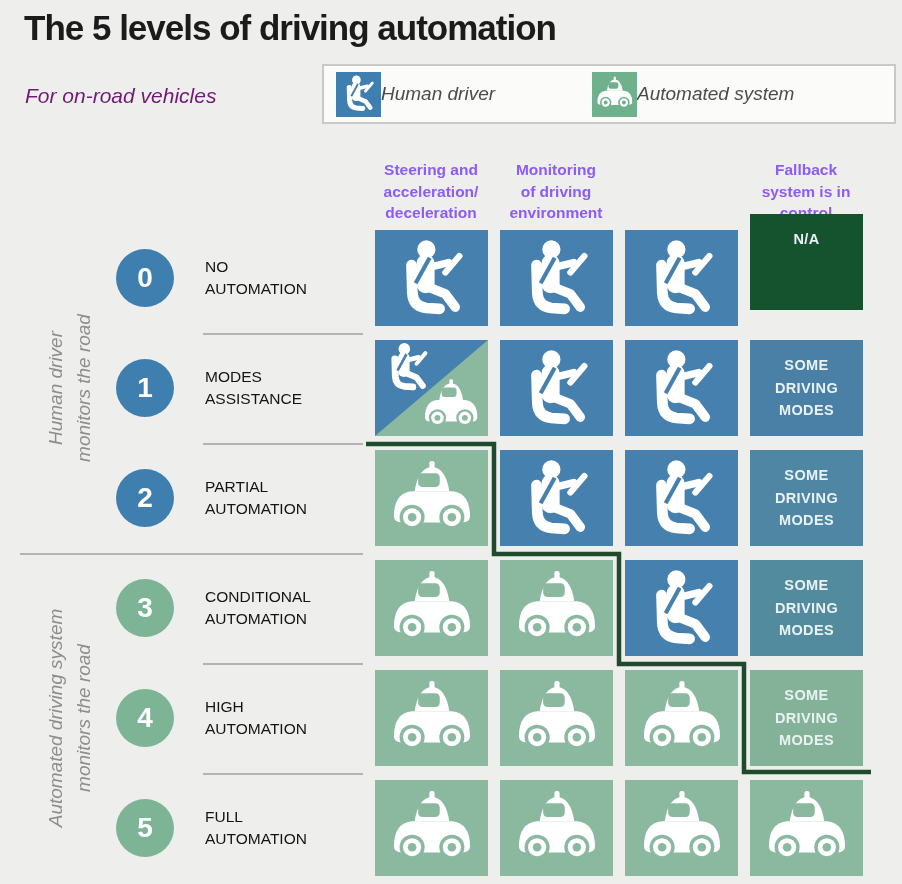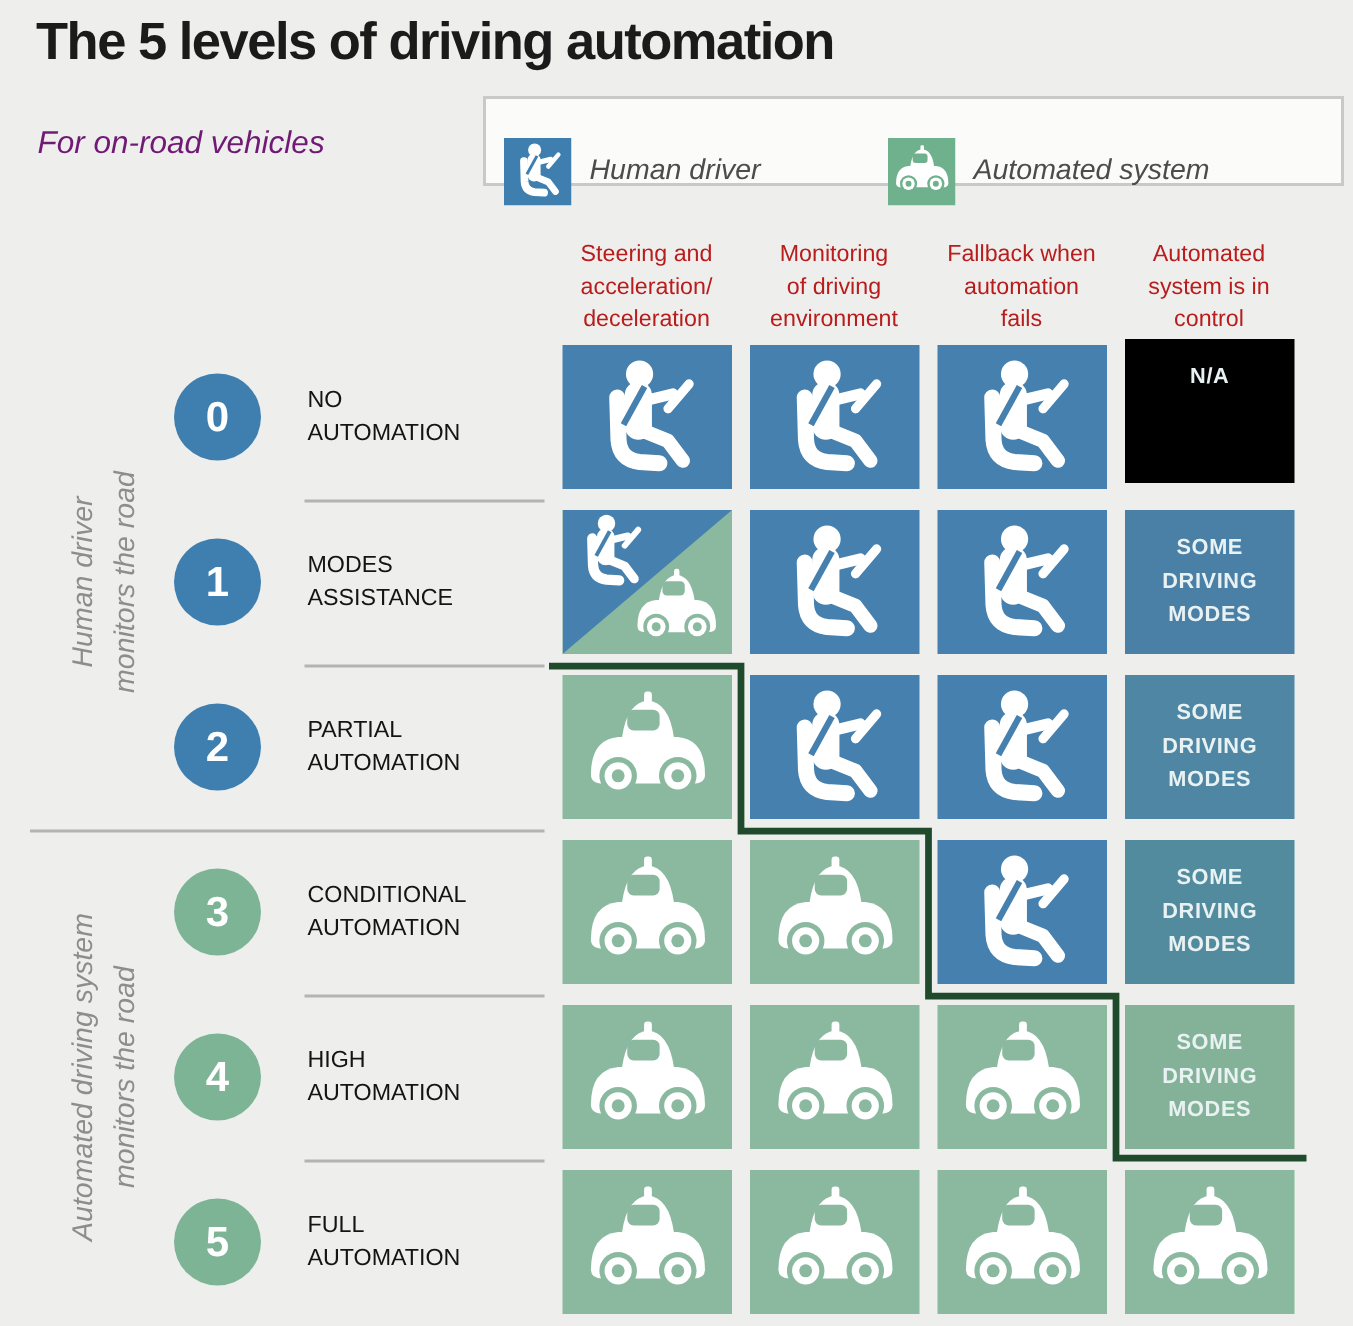--- a/index.html
+++ b/index.html
@@ -7,30 +7,30 @@
   body { font-family:"Liberation Sans", sans-serif; background:#eeefed; overflow:hidden; }
   #canvas { position:relative; width:902px; height:884px; background:#eeefed; }
 
   .title { position:absolute; left:24px; top:8px; font-size:35px; font-weight:700;
            letter-spacing:-1px; color:#1b1b1b; white-space:nowrap; }
   .subtitle { position:absolute; left:25px; top:84px; font-size:21px; font-style:italic;
               color:#701a75; }
 
   .legend { position:absolute; left:322px; top:64px; width:574px; height:60px;
             background:#fbfbfa; border:2px solid #c9c9c7; }
-  .legend-item { position:absolute; top:0; height:100%; display:flex; align-items:center; gap:12px;margin-top:20px; }
+  .legend-item { position:absolute; top:0; height:100%; display:flex; align-items:center; gap:0; }
   .legend-item.one { left:12px; }
   .legend-item.two { left:268px; }
   .legend-icon { width:45px; height:45px; flex:0 0 45px; }
   .legend-icon svg { width:100%; height:100%; display:block; }
   .legend-label { font-size:19px; font-style:italic; color:#4c4c4c; white-space:nowrap; }
 
   .col-header { position:absolute; top:146px; height:78px; width:132px;
                 display:flex; align-items:flex-end; justify-content:center;
-                text-align:center; font-size:15.5px; font-weight:400; color:#b91c1c;
+                text-align:center; font-size:15.5px; font-weight:700; color:#8b5cf6;
                 line-height:1.4; white-space:pre-line; }
 
   .side-label { position:absolute; left:18px; width:104px; }
   .side-label .rot { position:absolute; left:50%; top:50%; width:330px;
                      transform:translate(-50%,-50%) rotate(-90deg);
                      text-align:center; font-size:19px; font-style:italic; color:#8d8d8d;
                      line-height:1.45; white-space:pre-line; }
 
   .level-circle { position:absolute; width:58px; height:58px; border-radius:50%;
                   display:flex; align-items:center; justify-content:center;
@@ -109,24 +109,21 @@
       <span class="legend-label">Automated system</span>
     </div>
   </div>
 
   <div class="col-header" style="left:365px;">Steering and
 acceleration/
 deceleration</div>
   <div class="col-header" style="left:490px;">Monitoring
 of driving
 environment</div>
-  <div class="col-header" style="left:615px;">Fallback when
-automation
-fails</div>
-  <div class="col-header" style="left:740px;">Automated
+  <div class="col-header" style="left:740px;">Fallback
 system is in
 control</div>
 
   <div class="side-label" style="top:230px; height:316px;">
     <div class="rot">Human driver
 monitors the road</div>
   </div>
   <div class="side-label" style="top:560px; height:316px;">
     <div class="rot">Automated driving system
 monitors the road</div>
@@ -171,21 +168,21 @@
           <path d="M26,34 L27,68 Q28,84 44,86 L60,87" fill="none" stroke="#fff" stroke-width="13" stroke-linecap="round"></path>
           <line x1="43" y1="32" x2="43" y2="57" stroke="#fff" stroke-width="22" stroke-linecap="round"></line>
           <circle cx="44" cy="15" r="11" fill="#fff"></circle>
           <line x1="46" y1="37" x2="71" y2="31" stroke="#fff" stroke-width="9" stroke-linecap="round"></line>
           <line x1="67" y1="43" x2="84" y2="23" stroke="#fff" stroke-width="7.5" stroke-linecap="round"></line>
           <path d="M45,60 L67,69 L79,85" fill="none" stroke="#fff" stroke-width="11.5" stroke-linecap="round" stroke-linejoin="round"></path>
           <line x1="48" y1="25" x2="31" y2="56" stroke-width="5" style="stroke:var(--cell)"></line>
         </svg>
       </span>
     </div>
-    <div class="cell valign-top" style="left: 750px; top: 226px; --cell: #4680ae; background: #000000;">
+    <div class="cell valign-top" style="left: 750px; top: 214px; --cell: #4680ae; background: #14532d;">
       <div class="cell-text">N/A</div>
     </div>
     <div class="level-circle" style="left: 116px; top: 359px; background: rgb(62, 127, 176);">1</div>
     <div class="row-label" style="top: 388px;">MODES
 ASSISTANCE</div>
     <div class="separator" style="left: 203px; width: 160px; top: 443px;"></div>
     <div class="cell" style="left: 375px; top: 340px; --cell: #4680ae; background: rgb(138, 185, 160); position: absolute;">
       <div class="split-tri" style="background: rgb(70, 128, 174);"></div>
       <span class="mini-human" style="--cell: #4680ae;">
         <svg class="" viewBox="0 0 100 100" preserveAspectRatio="xMidYMid meet">

